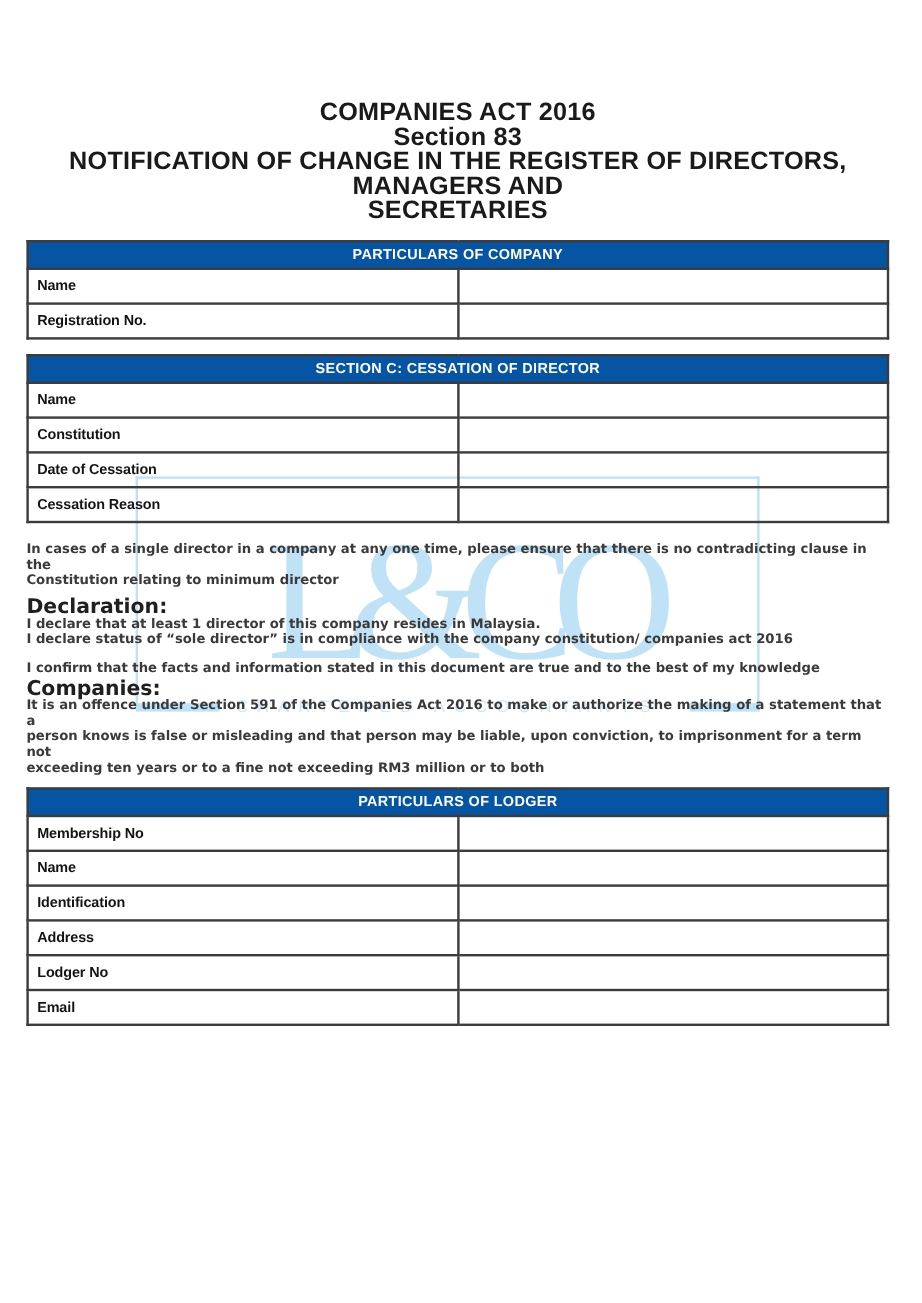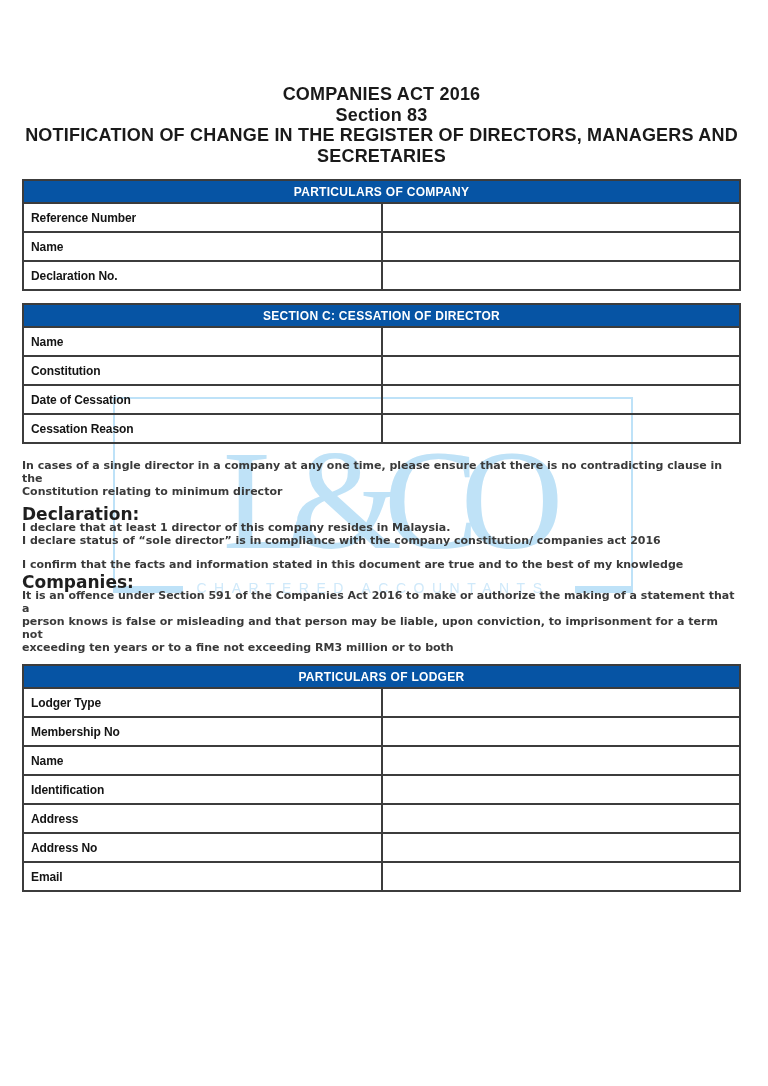--- a/index.html
+++ b/index.html
@@ -26,21 +26,21 @@
   .wm-sub {
     position:absolute; bottom:-3px; left:0; right:0; text-align:center;
     font-size:14px; line-height:16px; letter-spacing:7.5px;
     color:#cfe9fa; white-space:nowrap;
   }
   
   .content { position:absolute; left:22px; top:0; width:719px; z-index:1; }
   .pre { white-space:pre-line; }
   .doc-title {
     margin-top:84px; text-align:center;
-    font-weight:bold; font-size:18px; line-height:20.5px;
+    font-weight:bold; font-size:21px; line-height:20.5px;
     letter-spacing:0.2px; color:#1a1a1a;
   }
   table.form-table {
     width:100%; border-collapse:collapse; table-layout:fixed;
   }
   table.form-table th {
     background:#0654a4; color:#ffffff;
     font-size:12px; font-weight:bold; letter-spacing:0.3px;
     height:21px; border:2px solid #3c3c3c; text-align:center; padding:0;
   }
@@ -90,29 +90,25 @@
       <div class="pre">NOTIFICATION OF CHANGE IN THE REGISTER OF DIRECTORS, MANAGERS AND
 SECRETARIES</div>
     </div>
 
     <table class="form-table t1">
       <tbody>
           <tr>
         <th colspan="2">PARTICULARS OF COMPANY</th>
       </tr>
       <tr>
-        <td class="label">Reference Number</td>
-        <td></td>
-      </tr>
-      <tr>
         <td class="label">Name</td>
         <td></td>
       </tr>
       <tr>
-        <td class="label">Declaration No.</td>
+        <td class="label">Registration No.</td>
         <td></td>
       </tr>
     </tbody>
       </table>
 
     <table class="form-table t2">
       <tbody>
           <tr>
         <th colspan="2">SECTION C: CESSATION OF DIRECTOR</th>
       </tr>
@@ -148,41 +144,37 @@
     <p class="note pre">It is an offence under Section 591 of the Companies Act 2016 to make or authorize the making of a statement that a
 person knows is false or misleading and that person may be liable, upon conviction, to imprisonment for a term not
 exceeding ten years or to a fine not exceeding RM3 million or to both</p>
 
     <table class="form-table t3">
       <tbody>
           <tr>
         <th colspan="2">PARTICULARS OF LODGER</th>
       </tr>
       <tr>
-        <td class="label">Lodger Type</td>
-        <td></td>
-      </tr>
-      <tr>
         <td class="label">Membership No</td>
         <td></td>
       </tr>
       <tr>
         <td class="label">Name</td>
         <td></td>
       </tr>
       <tr>
         <td class="label">Identification</td>
         <td></td>
       </tr>
       <tr>
         <td class="label">Address</td>
         <td></td>
       </tr>
       <tr>
-        <td class="label">Address No</td>
+        <td class="label">Lodger No</td>
         <td></td>
       </tr>
       <tr>
         <td class="label">Email</td>
         <td></td>
       </tr>
     </tbody>
       </table>
 
   </div>

